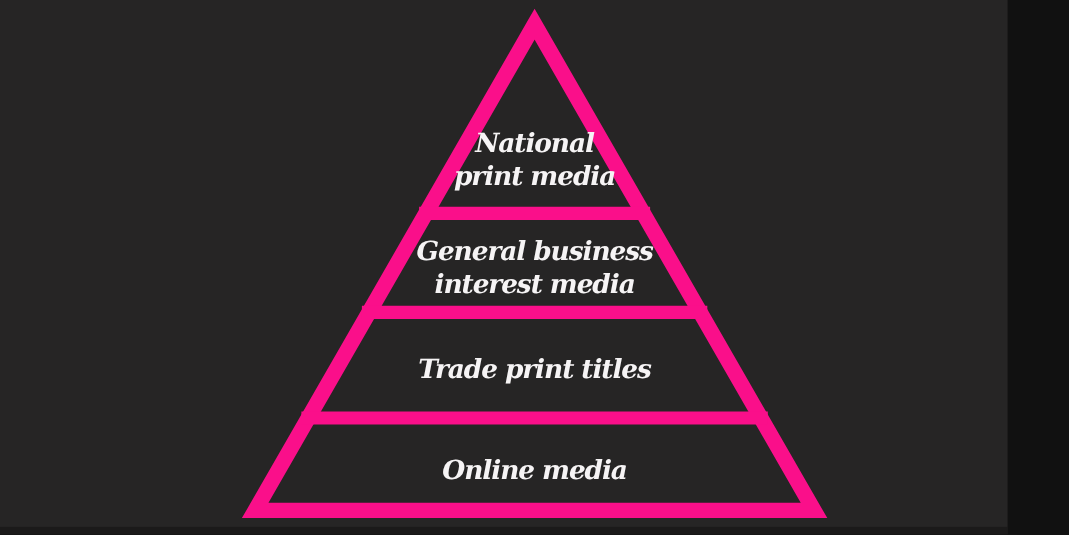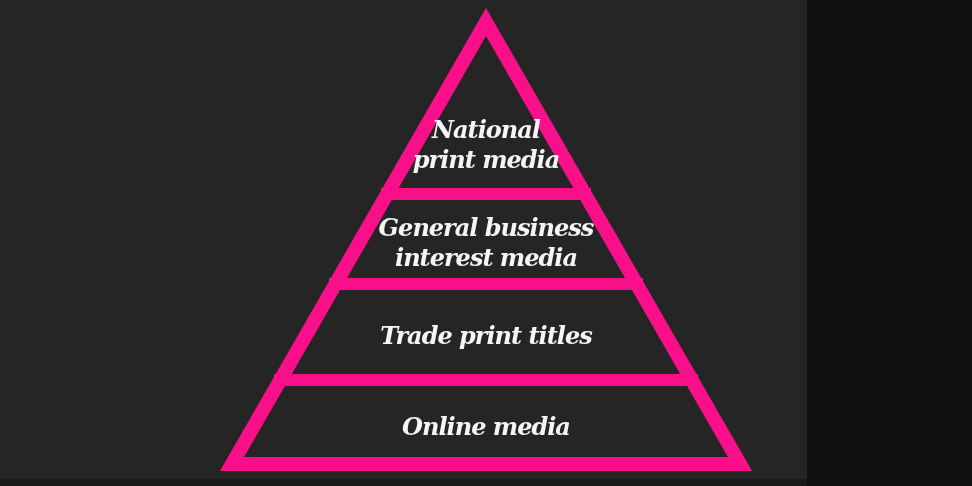--- a/index.html
+++ b/index.html
@@ -2,21 +2,21 @@
 <html style="--bg: #262525; --accent: #fa0f8a; --text: #f6f4f5;"><head>
 <meta charset="utf-8">
 <style>
   html, body {
     margin: 0;
     padding: 0;
     background: #111;
   }
   .stage {
     position: relative;
-    width: 807px;
+    width: 916px;
     height: 486px;
     background: var(--bg, #262525);
     overflow: hidden;
     font-family: "DejaVu Serif", serif;
   }
   .stage svg {
     position: absolute;
     inset: 0;
     display: block;
   }

